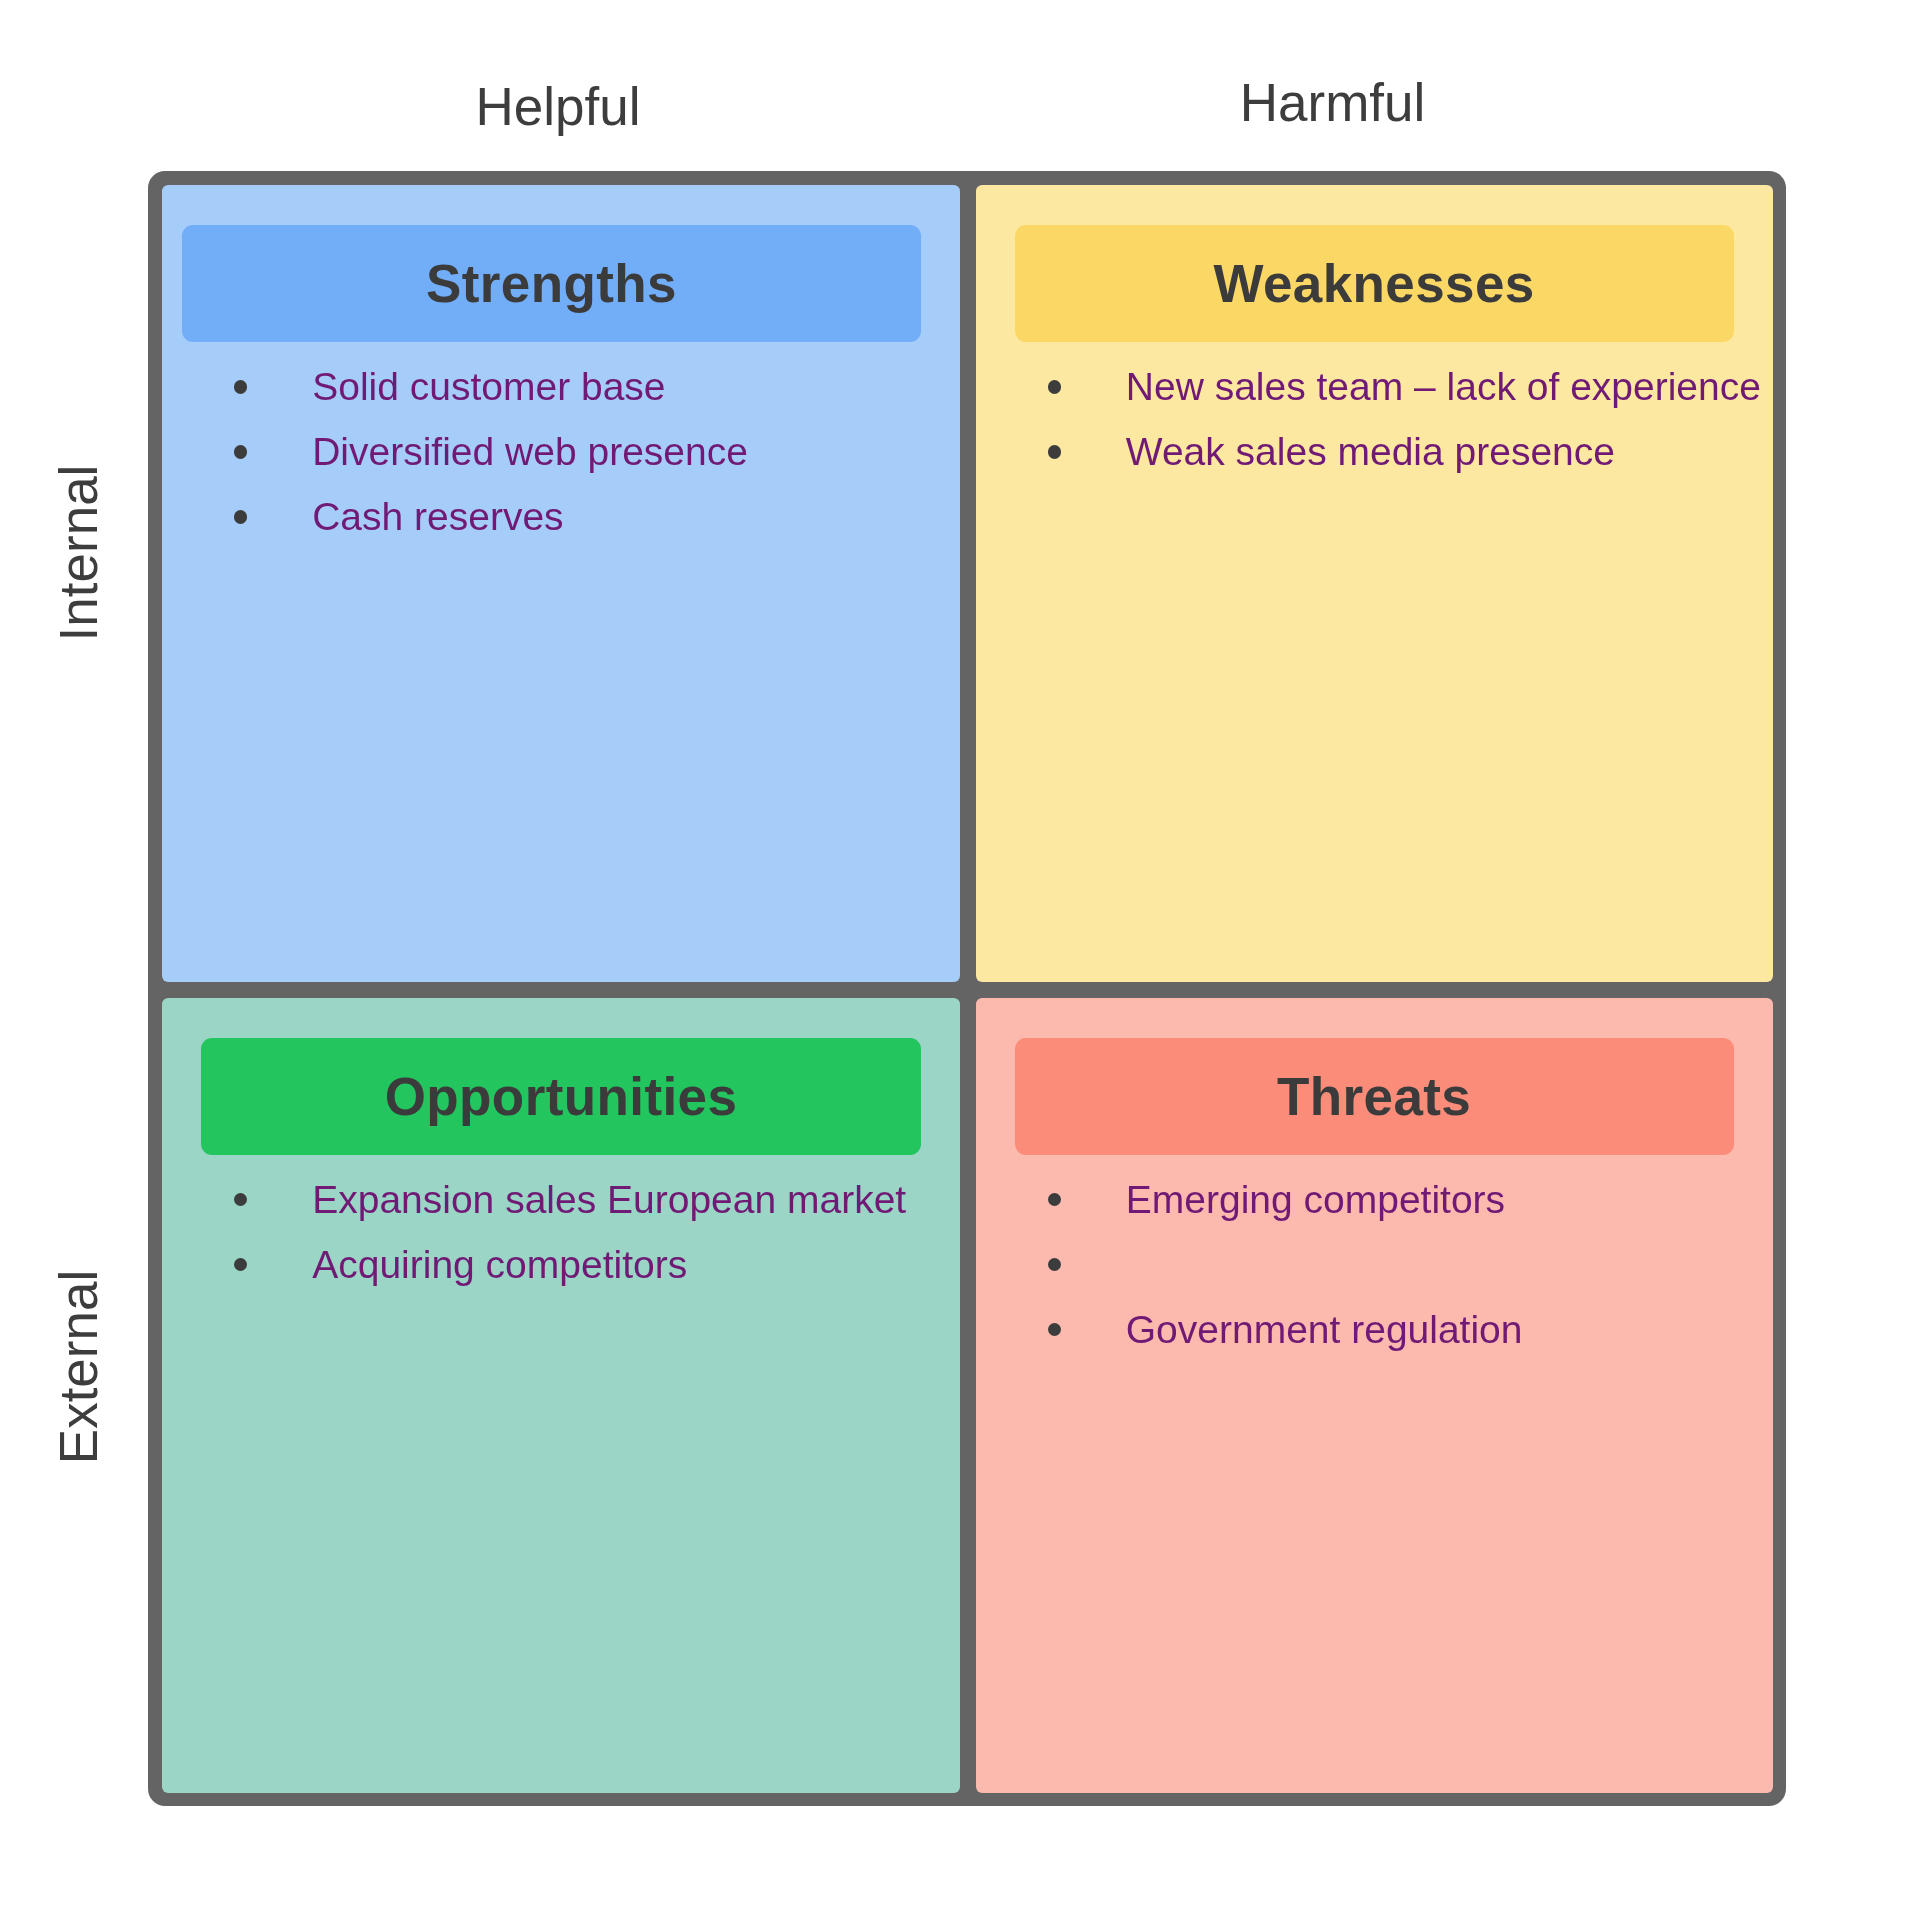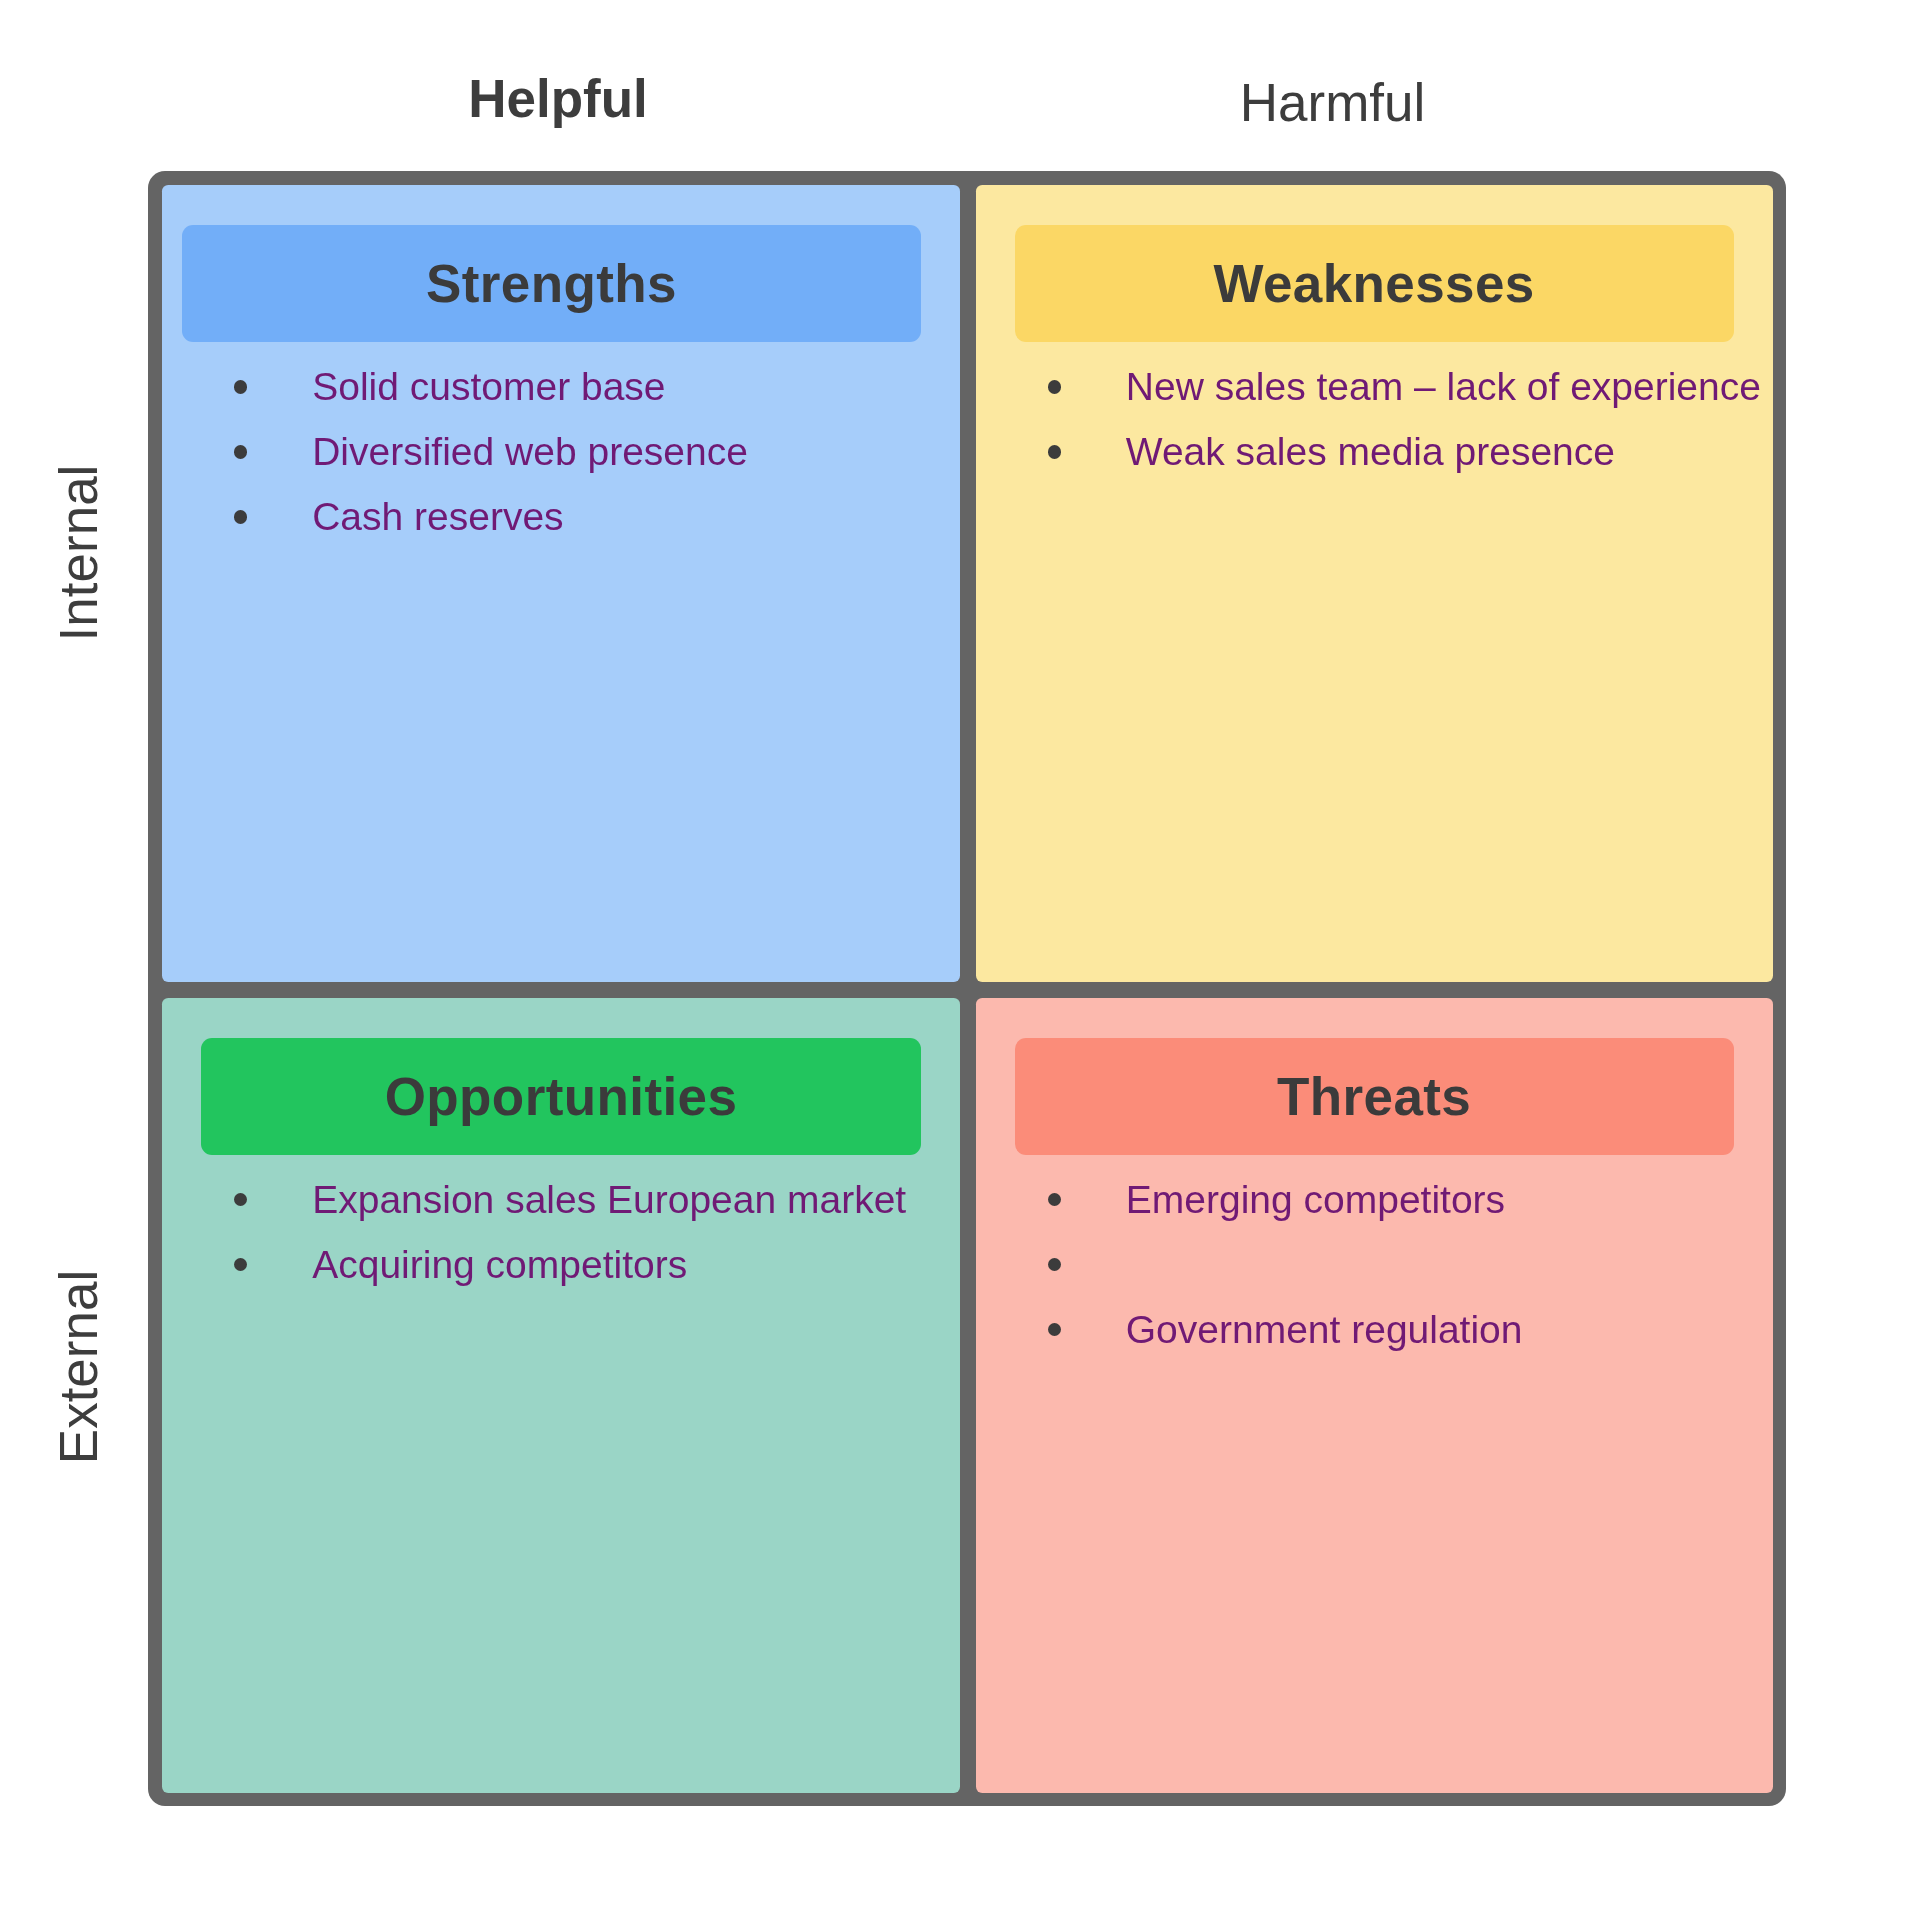--- a/index.html
+++ b/index.html
@@ -14,21 +14,21 @@
   }
 
   
   .axis-label {
     position: absolute;
     font-size: 53px;
     line-height: 1;
     color: #3d3d3d;
     text-align: center;
   }
-  .axis-label.helpful { left: 148px; top: 72px; width: 820px; font-weight: bold; }
+  .axis-label.helpful { left: 148px; top: 80px; width: 820px; }
   .axis-label.harmful { left: 923px; top: 76px; width: 819px; }
   .side-label {
     position: absolute;
     font-size: 53px;
     line-height: 1;
     color: #3d3d3d;
     white-space: nowrap;
     transform: translate(-50%, -50%) rotate(-90deg);
   }
   .side-label.internal { left: 78px; top: 553px; }

